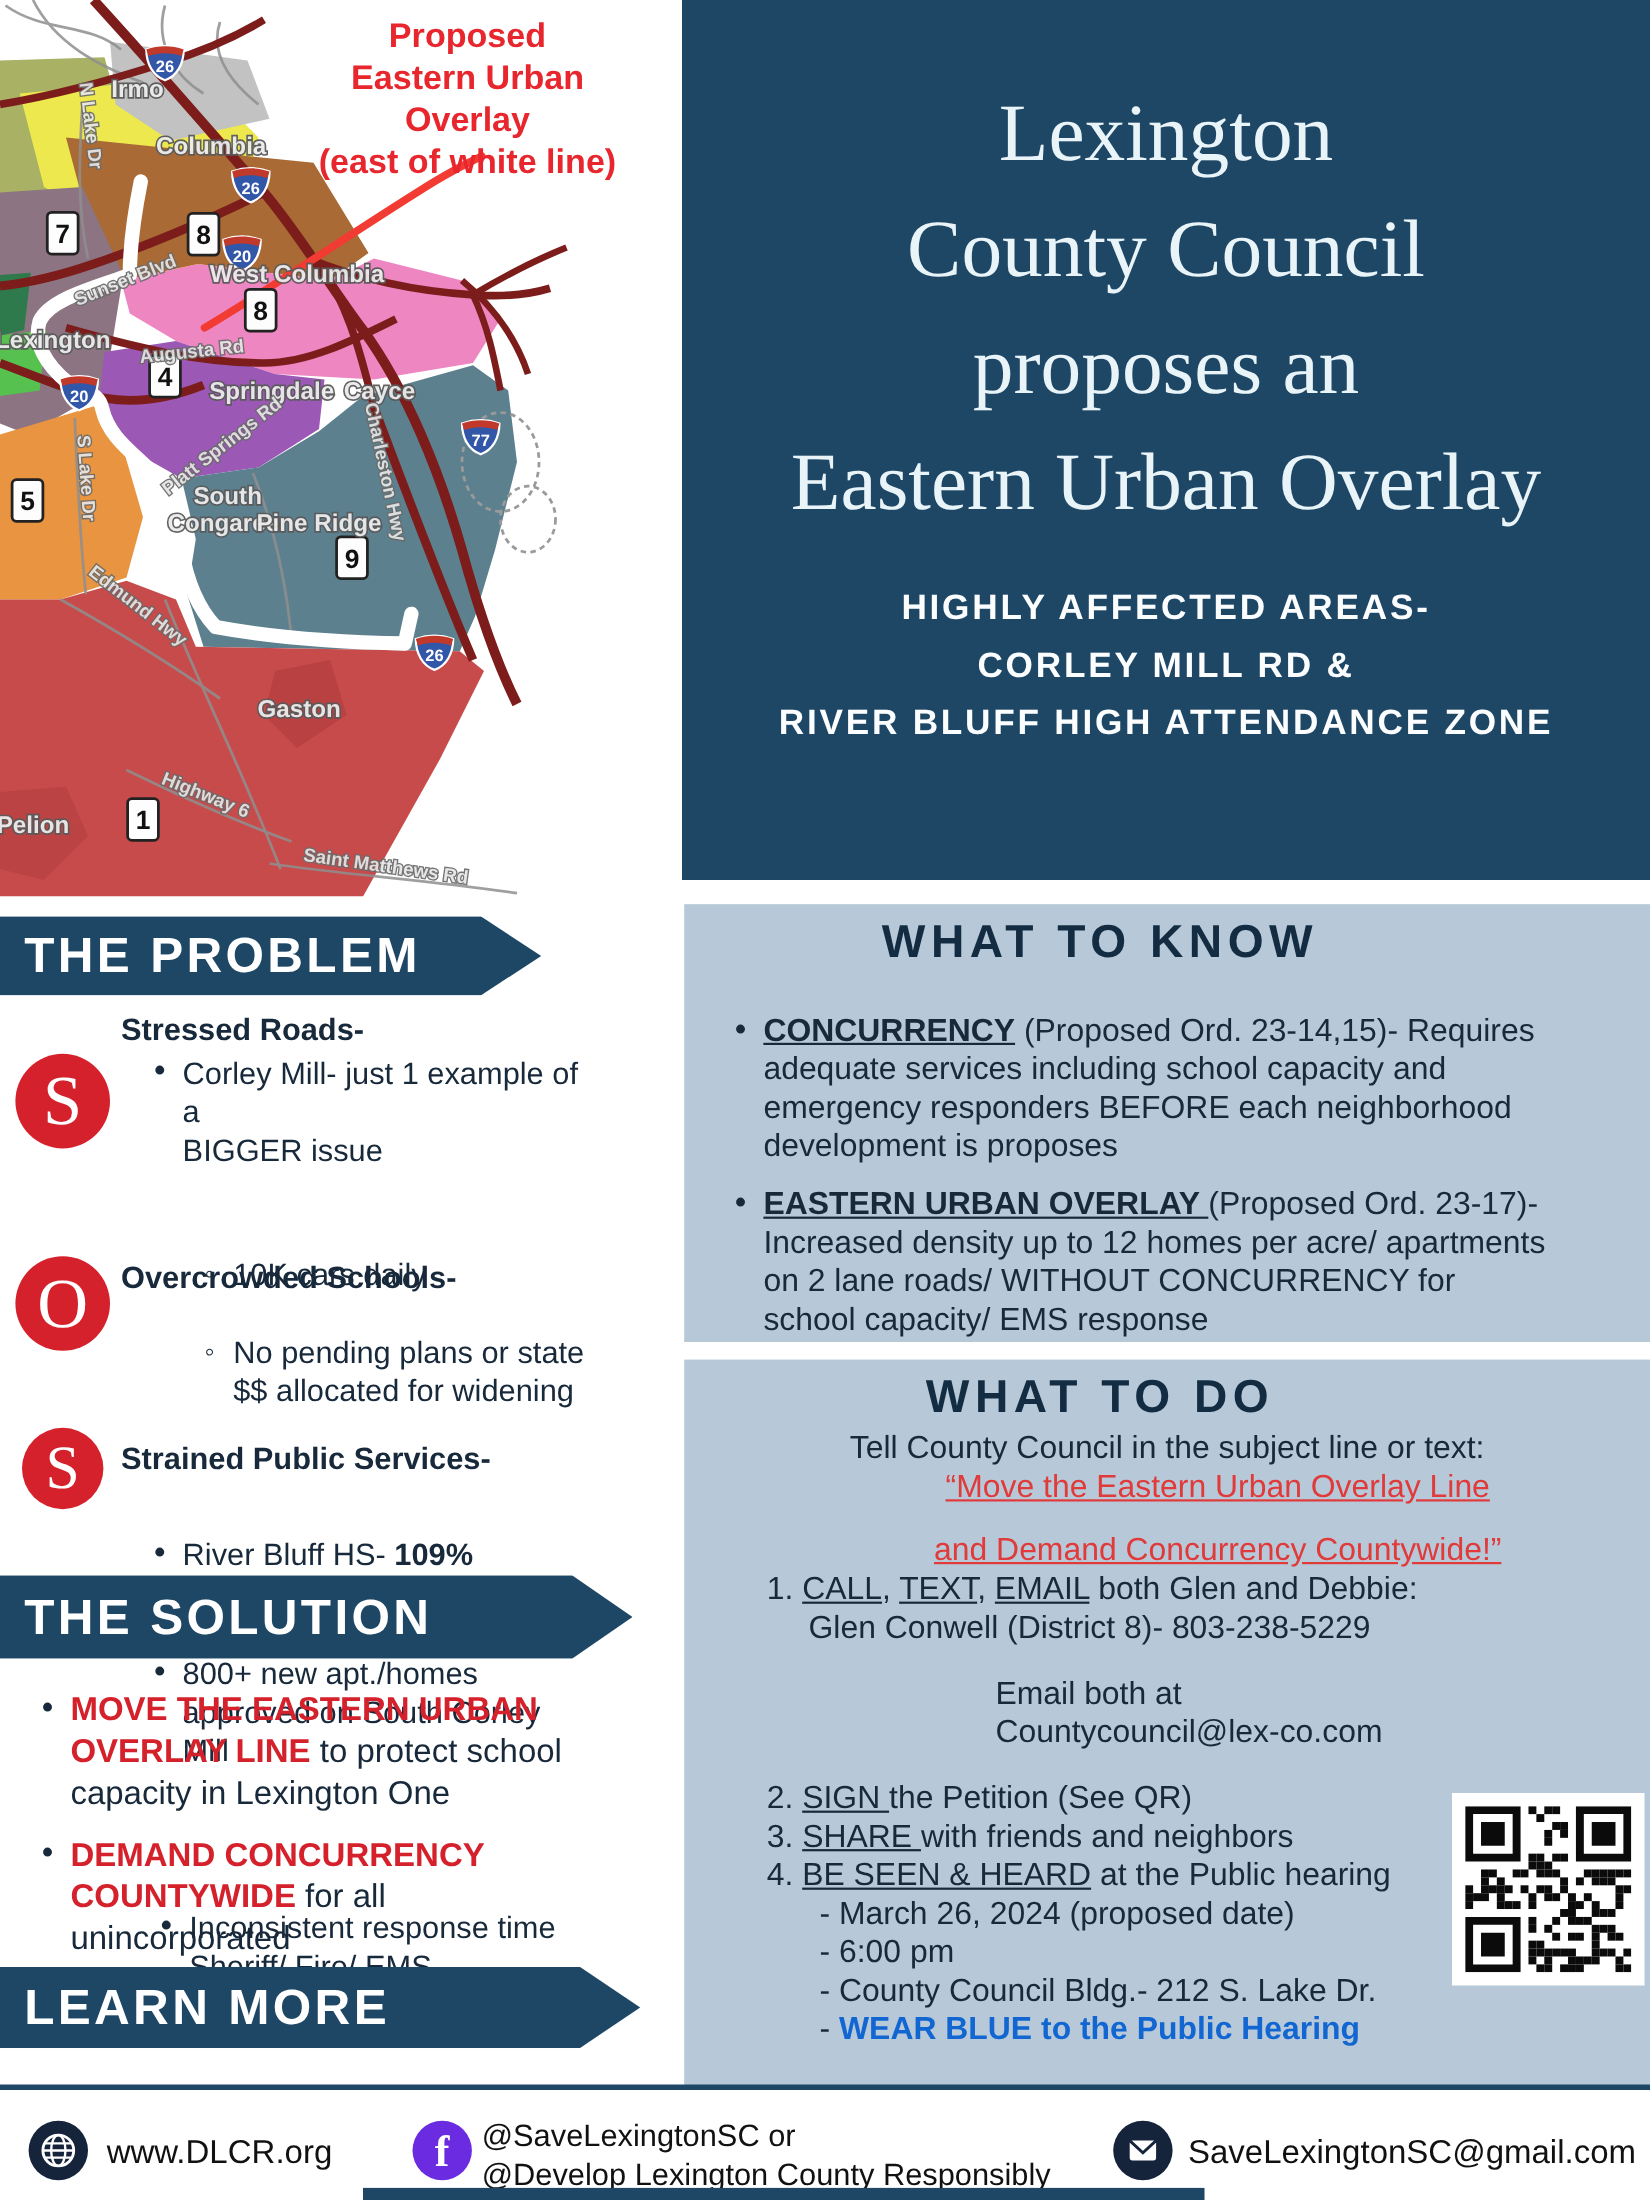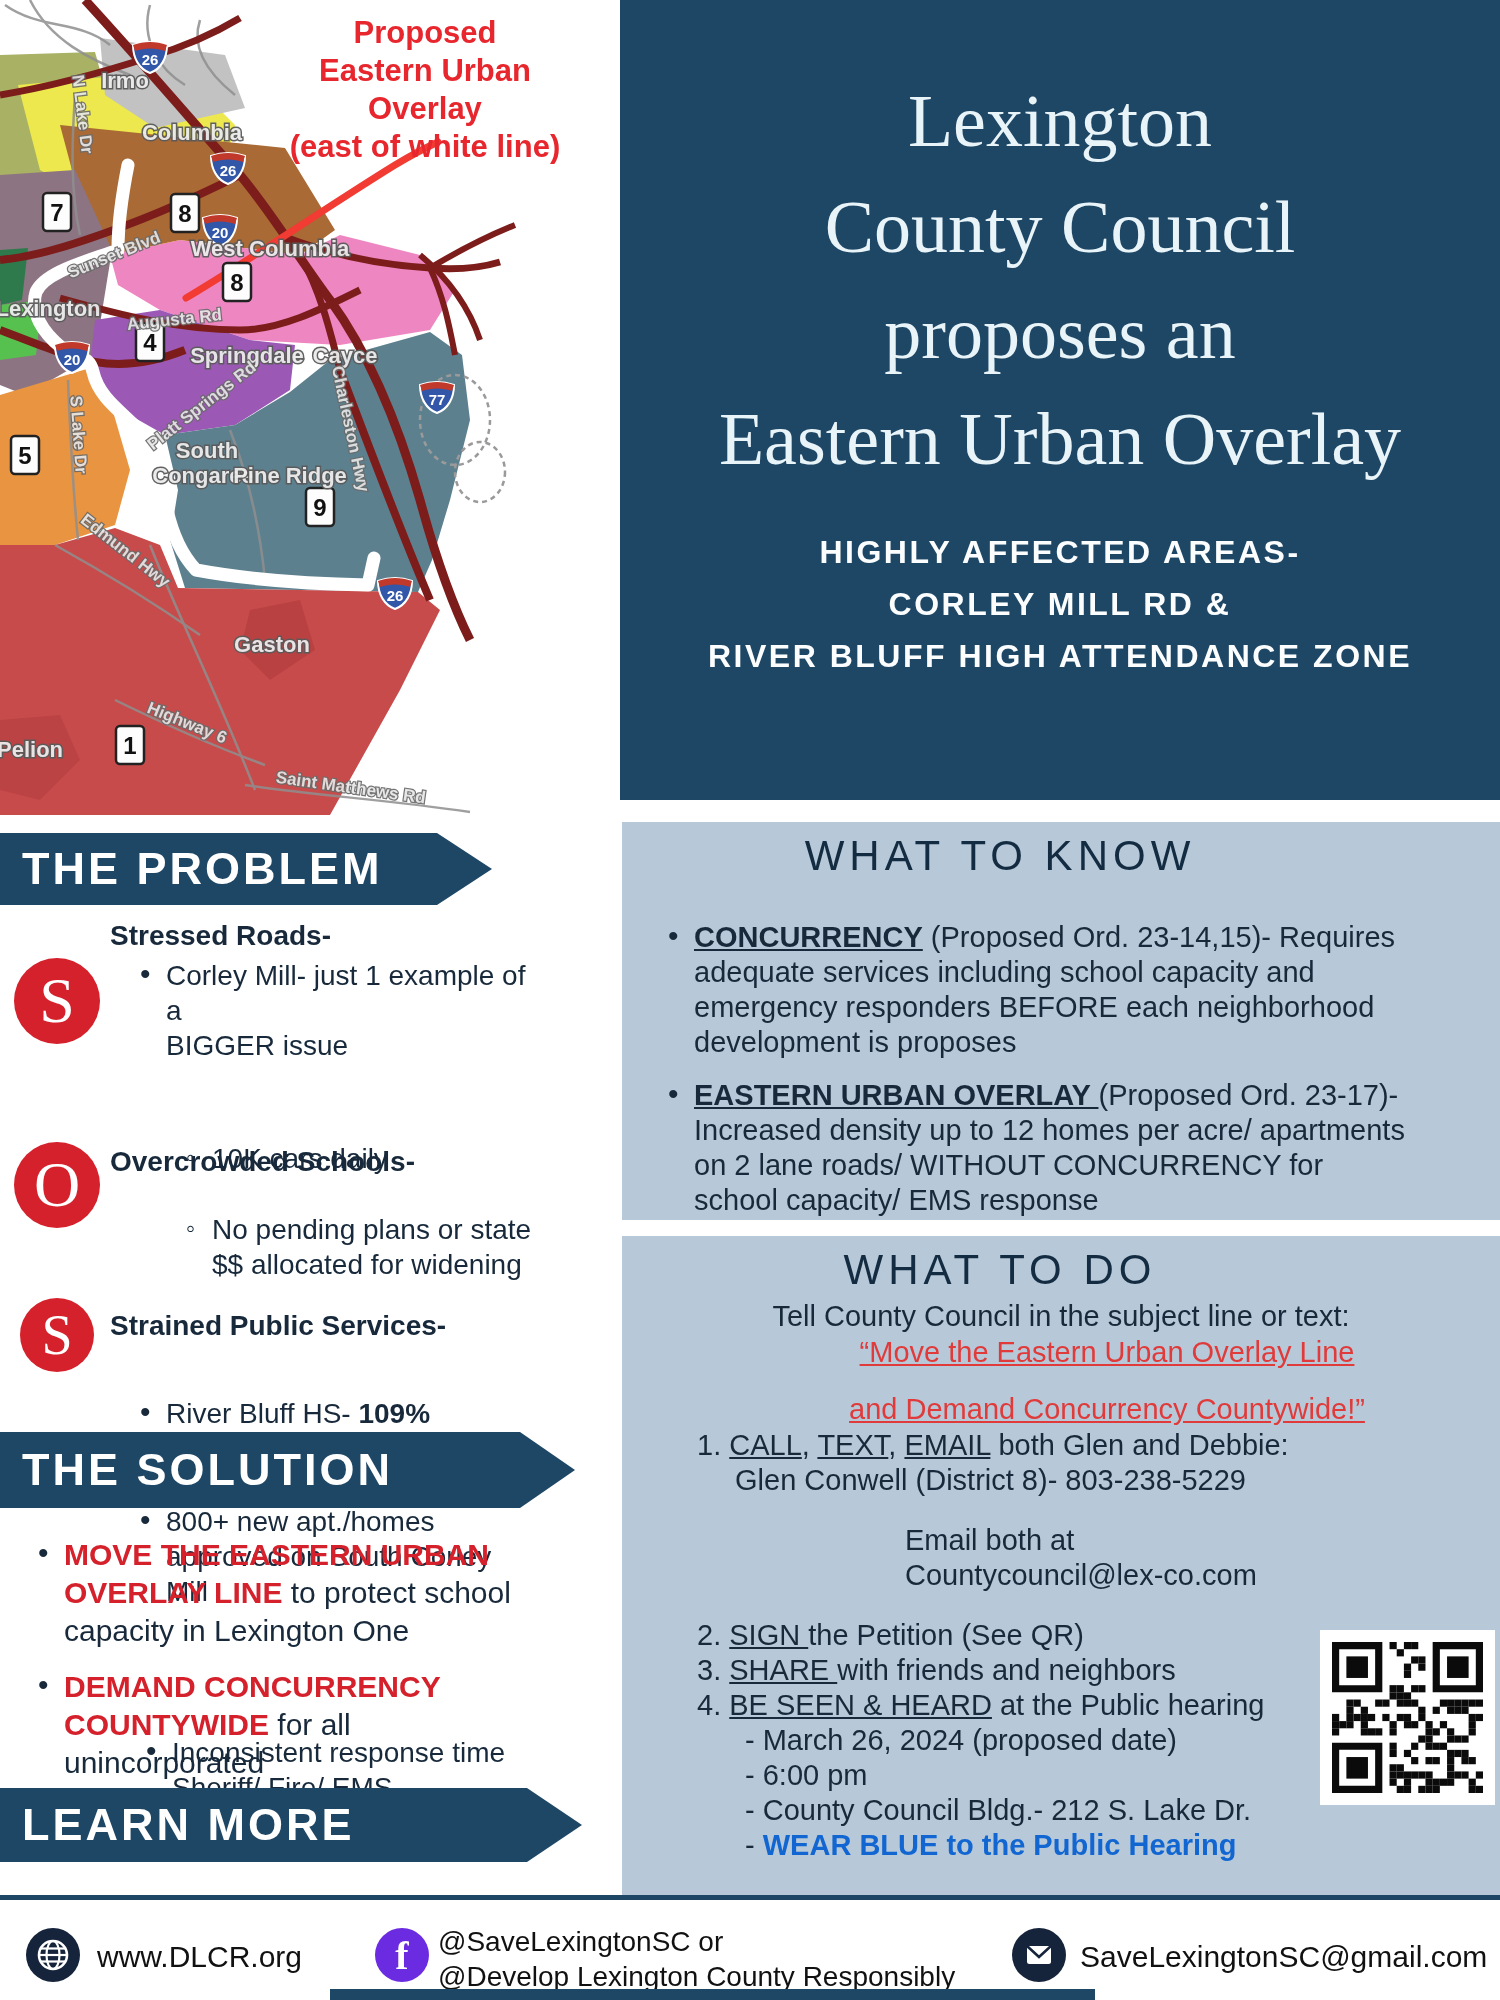--- a/index.html
+++ b/index.html
@@ -53,21 +53,21 @@
   .subbullet{position:relative;}
   .subbullet::before{content:"\25e6";position:absolute;left:-26px;top:-1px;font-size:26px;}
   
   .sol{position:absolute;font-size:30px;line-height:38px;color:var(--ink);}
   .redlead{color:var(--red);font-weight:bold;}
   
   .panel{position:absolute;left:622px;width:878px;background:var(--panel);}
   .panel-know{top:822px;height:398px;}
   .panel-todo{top:1236px;height:664px;}
   .panel-head{position:absolute;left:622px;width:756px;text-align:center;
-              font-size:42px;font-weight:normal;letter-spacing:5px;color:#132c42;}
+              font-size:42px;font-weight:bold;letter-spacing:5px;color:#132c42;}
   .kbody{position:absolute;font-size:29px;line-height:35px;color:var(--ink);width:780px;}
   .kbody .u{text-decoration:underline;}
   .todo-intro{position:absolute;left:622px;top:1300px;width:878px;text-align:center;font-size:29px;color:var(--ink);}
   .quote{position:absolute;left:622px;width:874px;text-align:center;font-size:29px;
          color:#e03a3a;text-decoration:underline;padding-left:48px;}
   .todo-list{position:absolute;left:697px;top:1428px;width:640px;font-size:29px;color:var(--ink);}
   .todo-list .ln{line-height:35px;}
   .u{text-decoration:underline;}
   .ind1{padding-left:38px;}
   .ind2{padding-left:208px;}

